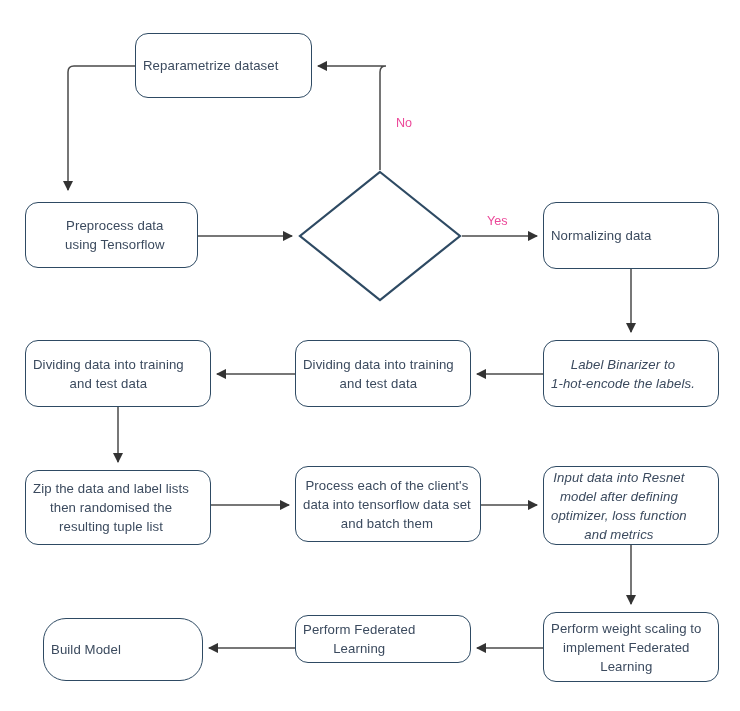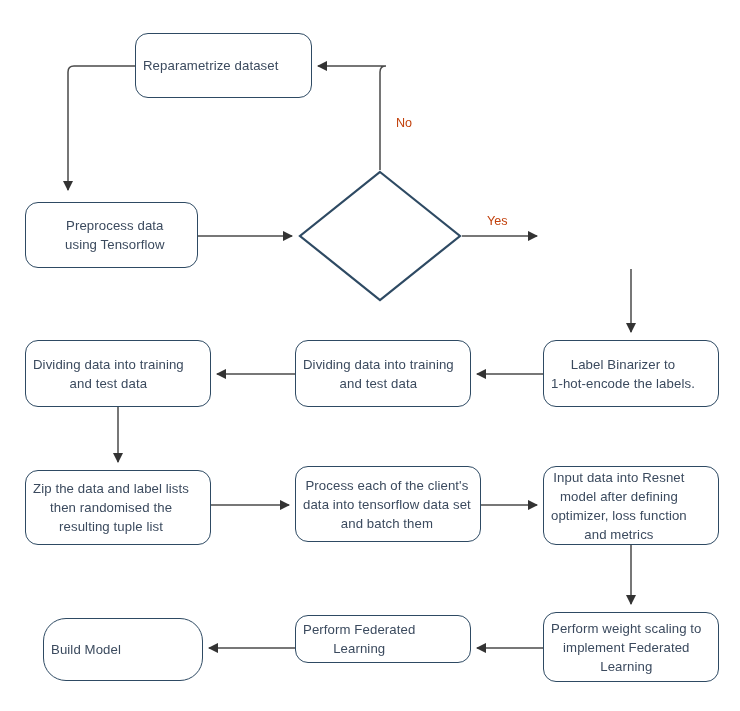--- a/index.html
+++ b/index.html
@@ -50,21 +50,21 @@
     width: 100%; height: 100%;
   }
   .node .label {
     position: relative;
     z-index: 2;
     padding: 0 7px;
     white-space: pre-line;
   }
   .edge-label {
     position: absolute;
-    color: #c2410c;
+    color: #ec4899;
     font-size: 12.6px;
     line-height: 15px;
     white-space: nowrap;
   }
 </style>
 </head>
 <body>
 
 <div id="canvas">
 
@@ -112,22 +112,25 @@
     <span class="label">Preprocess data
 using Tensorflow</span>
   </div>
 
   <div class="node decision" style="left:298px; top:170px; width:164px; height:132px;">
     <svg class="diamond-shape" viewBox="0 0 164 132" preserveAspectRatio="none" xmlns="http://www.w3.org/2000/svg">
       <polygon points="82,2 162,66 82,130 2,66" fill="#ffffff" stroke="#2e4a63" stroke-width="2.2"></polygon>
     </svg>
   </div>
 
+  <div class="node process" style="left:543px; top:202px; width:176px; height:67px;">
+    <span class="label">Normalizing data</span>
+  </div>
 
-  <div class="node process" style="left:543px; top:340px; width:176px; height:67px;">
+  <div class="node process" style="left:543px; top:340px; width:176px; height:67px;font-style:italic;">
     <span class="label">Label Binarizer to
 1-hot-encode the labels.</span>
   </div>
 
   <div class="node process" style="left:295px; top:340px; width:176px; height:67px;">
     <span class="label">Dividing data into training
 and test data</span>
   </div>
 
   <div class="node process" style="left:25px; top:340px; width:186px; height:67px;">
@@ -140,21 +143,21 @@
 then randomised the
 resulting tuple list</span>
   </div>
 
   <div class="node process" style="left:295px; top:466px; width:186px; height:76px;">
     <span class="label">Process each of the client's
 data into tensorflow data set
 and batch them</span>
   </div>
 
-  <div class="node process" style="left:543px; top:466px; width:176px; height:79px;">
+  <div class="node process" style="left:543px; top:466px; width:176px; height:79px;font-style:italic;">
     <span class="label">Input data into Resnet
 model after defining
 optimizer, loss function
 and metrics</span>
   </div>
 
   <div class="node process" style="left:543px; top:612px; width:176px; height:70px;">
     <span class="label">Perform weight scaling to
 implement Federated
 Learning</span>

